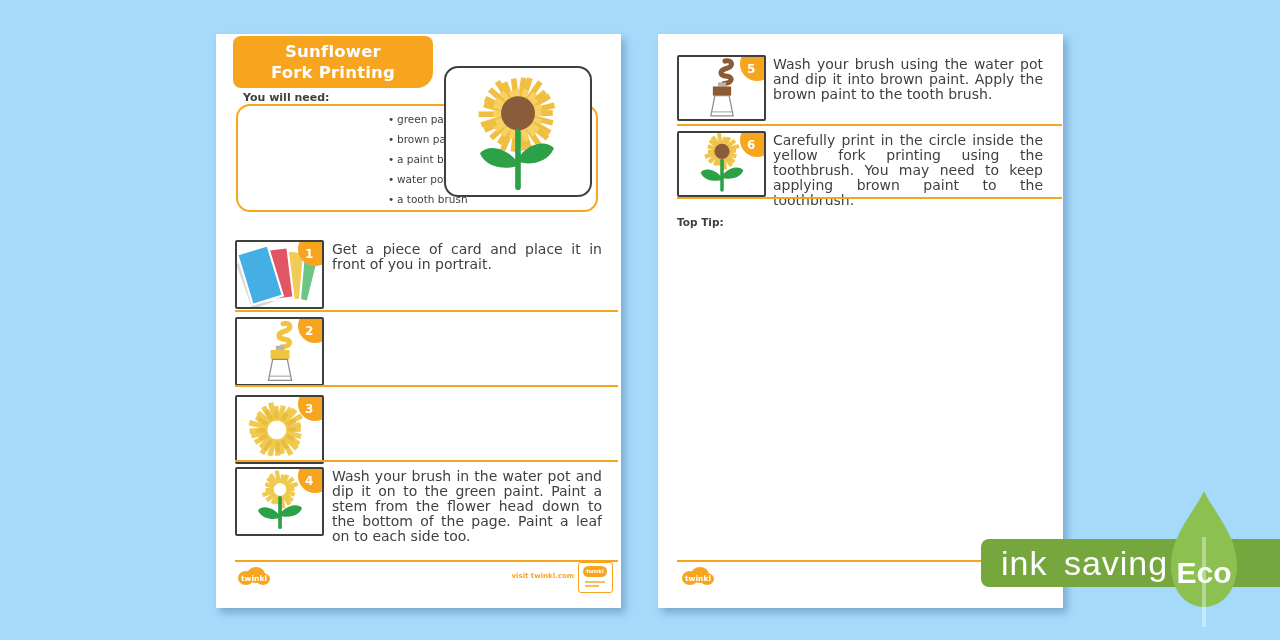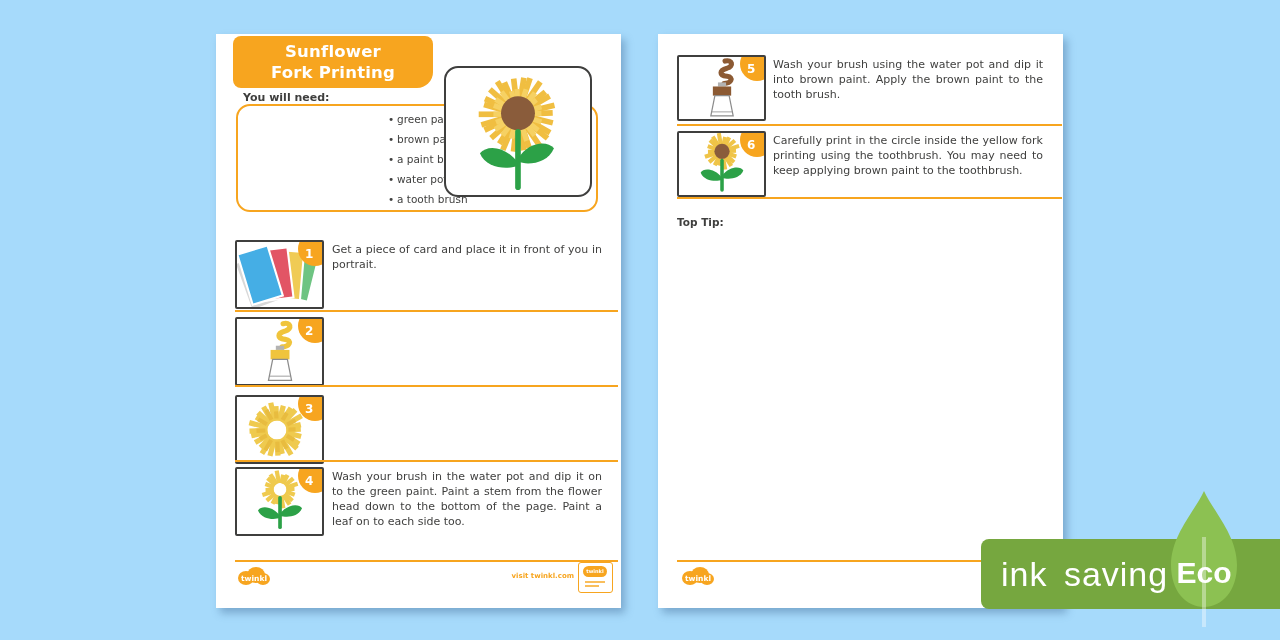--- a/index.html
+++ b/index.html
@@ -48,21 +48,21 @@
   .thumb svg{display:block;width:100%;height:100%;}
   .num-badge{
     position:absolute;top:-10px;right:-10px;width:34px;height:34px;border-radius:50%;
     background:#F7A51F;
   }
   .num-badge span{
     position:absolute;left:7px;bottom:5px;color:#fff;font-weight:bold;font-size:12px;
   }
   .step-text{
     position:absolute;left:116px;width:270px;
-    font-size:11px;line-height:15px;text-align:justify;
+    font-size:14px;line-height:15px;text-align:justify;
   }
   .divider{position:absolute;left:19px;width:383px;height:2px;background:#F7A51F;}
 
   
   .footer-line{position:absolute;left:19px;top:526px;width:383px;height:2px;background:#F7A51F;}
   .twinkl-logo{position:absolute;top:531px;width:36px;height:24px;}
   .visit-label{
     position:absolute;left:270px;top:538px;width:88px;text-align:right;
     font-size:7px;color:#F7A51F;font-weight:bold;
   }
@@ -75,21 +75,21 @@
     border-radius:6px;color:#fff;font-size:5px;font-weight:bold;text-align:center;line-height:11px;
   }
   .qb-line{position:absolute;left:6px;height:2px;background:#F9BE5C;}
 
   
   .toptip-label{position:absolute;left:19px;top:182px;font-size:10.5px;font-weight:bold;}
   .toptip-text{position:absolute;left:19px;top:197px;width:368px;font-size:10.5px;line-height:14px;}
 
   
   .eco-banner{
-    position:absolute;left:981px;top:539px;width:299px;height:70px;
+    position:absolute;left:981px;top:539px;width:299px;height:48px;
     background:#76A73F;border-radius:8px 0 0 8px;z-index:5;
     display:flex;align-items:center;
   }
   .ink-saving{
     margin-left:20px;color:#fff;font-size:34px;font-weight:300;
     font-family:"Liberation Sans",sans-serif;letter-spacing:1px;word-spacing:6px;
   }
   .eco-leaf{position:absolute;left:1161px;top:487px;z-index:6;}
   .eco-label{
     position:absolute;left:1161px;top:556px;width:86px;text-align:center;z-index:7;

